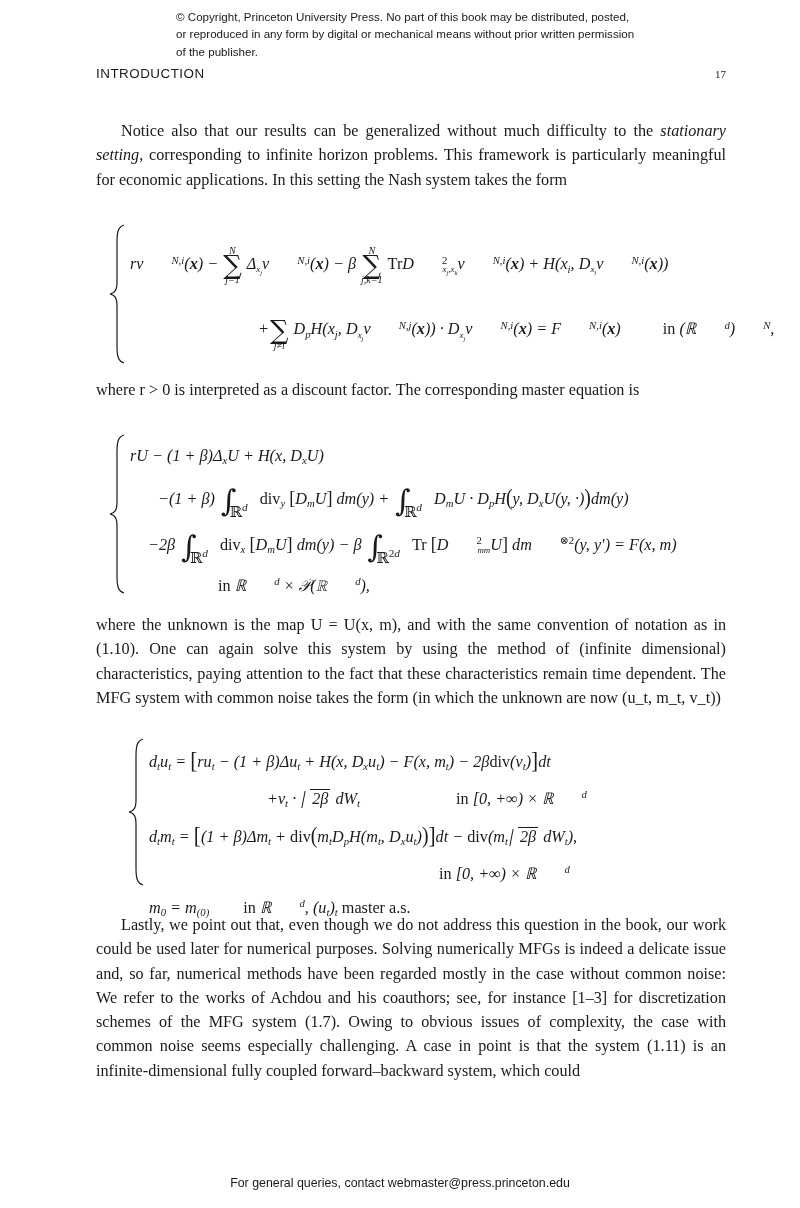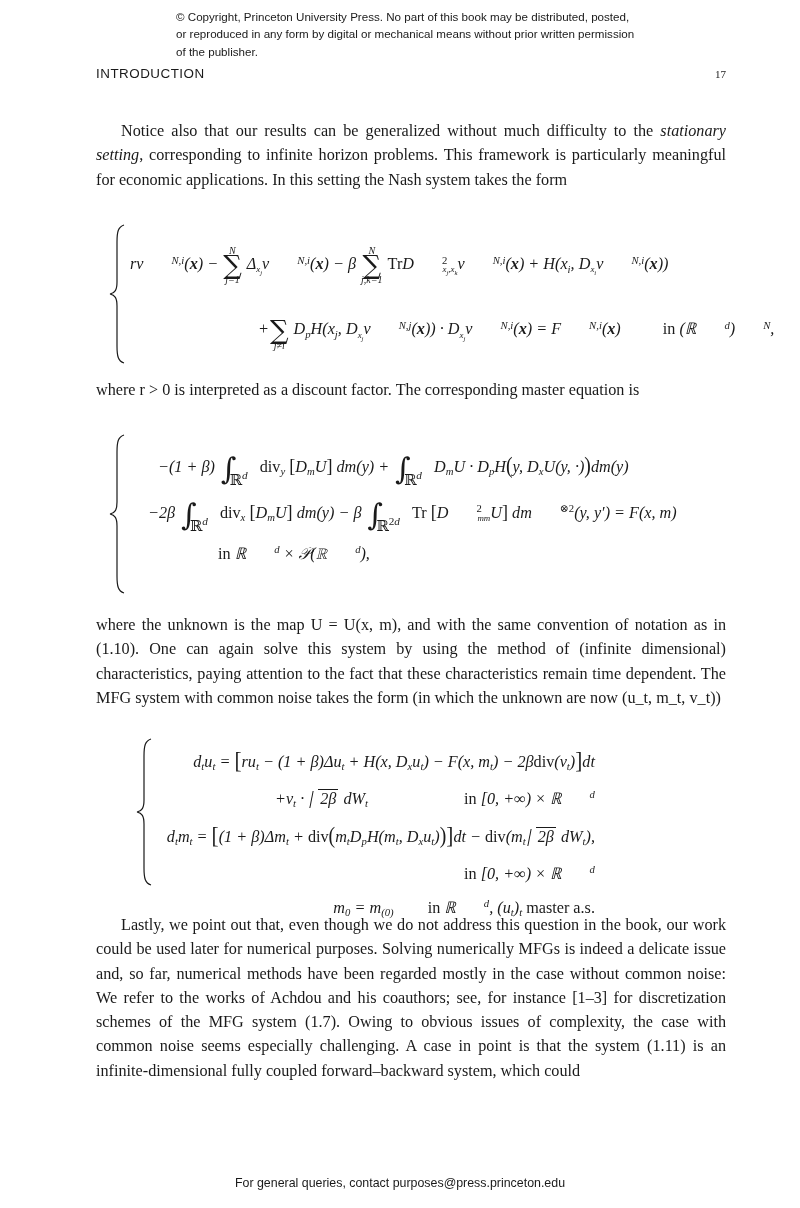--- a/index.html
+++ b/index.html
@@ -257,20 +257,23 @@
     <p class="para">where r &gt; 0 is interpreted as a discount factor. The corresponding master equation is</p>
   </div>
 
   <div class="sys" style="left:108px; top:434px; width:620px; height:160px;">
     <div class="brace">
       <svg width="18" height="160" viewBox="0 0 18 160">
         <path d="M16 1 C10 3 9 8 9 18 L9 68 C9 76 7 79 2 80 C7 81 9 84 9 92 L9 142 C9 152 10 157 16 159" fill="none" stroke="#1a1a1a" stroke-width="1.2"></path>
       </svg>
     </div>
     <div class="rows">
+      <div class="eqline math" style="margin-top:13px;">
+        rU − (1 + β)Δ<sub class="s">x</sub>U + H(x, D<sub class="s">x</sub>U)
+      </div>
       <div class="eqline math" style="margin-top:20px; padding-left:28px;">
         −(1 + β)
         <span class="bigint">
             <span class="iop">∫</span>
             <span class="isub">ℝ<sup style="font-size:0.75em;"><i>d</i></sup></span>
           </span>
         <span class="up">div</span><sub class="s">y</sub> <span class="med-brk">[</span>D<sub class="s">m</sub>U<span class="med-brk">]</span> dm(y) +
         <span class="bigint">
             <span class="iop">∫</span>
             <span class="isub">ℝ<sup style="font-size:0.75em;"><i>d</i></sup></span>
@@ -293,21 +296,21 @@
       <div class="eqline math" style="margin-top:16px; padding-left:88px;">
         <span class="up">in</span> ℝ<sup class="s">d</sup> × <span style="font-style:italic;">𝒫</span>(ℝ<sup class="s">d</sup>),
       </div>
     </div>
   </div>
 
   <div class="body-col" style="top:613px;">
     <p class="para">where the unknown is the map U = U(x, m), and with the same convention of notation as in (1.10). One can again solve this system by using the method of (infinite dimensional) characteristics, paying attention to the fact that these characteristics remain time dependent. The MFG system with common noise takes the form (in which the unknown are now (u_t, m_t, v_t))</p>
   </div>
 
-  <div class="sys" style="left:135px; top:738px; width:610px; height:148px;text-align:right;">
+  <div class="sys" style="left:127px; top:738px; width:610px; height:148px;">
     <div class="brace">
       <svg width="18" height="148" viewBox="0 0 18 148">
         <path d="M16 1 C10 3 9 8 9 18 L9 62 C9 70 7 73 2 74 C7 75 9 78 9 86 L9 130 C9 140 10 145 16 147" fill="none" stroke="#1a1a1a" stroke-width="1.2"></path>
       </svg>
     </div>
     <div class="rows">
       <div class="eqline math" style="margin-top:10px;">
         d<sub class="s">t</sub>u<sub class="s">t</sub> = <span class="big-brk">[</span>ru<sub class="s">t</sub> − (1 + β)Δu<sub class="s">t</sub> + H(x, D<sub class="s">x</sub>u<sub class="s">t</sub>) − F(x, m<sub class="s">t</sub>) − 2β<span class="up">div</span>(v<sub class="s">t</sub>)<span class="big-brk">]</span>dt
       </div>
       <div class="eqline math" style="margin-top:14px; padding-left:118px;">
@@ -324,15 +327,15 @@
         m<sub class="s">0</sub> = m<sub class="s">(0)</sub>
         <span style="display:inline-block; width:30px;"></span><span class="up">in</span> ℝ<sup class="s">d</sup>, (u<sub class="s">t</sub>)<sub class="s">t</sub> <span class="up">master a.s.</span>
       </div>
     </div>
   </div>
 
   <div class="body-col" style="top:913px;">
     <p class="para indent">Lastly, we point out that, even though we do not address this question in the book, our work could be used later for numerical purposes. Solving numerically MFGs is indeed a delicate issue and, so far, numerical methods have been regarded mostly in the case without common noise: We refer to the works of Achdou and his coauthors; see, for instance [1–3] for discretization schemes of the MFG system (1.7). Owing to obvious issues of complexity, the case with common noise seems especially challenging. A case in point is that the system (1.11) is an infinite-dimensional fully coupled forward–backward system, which could</p>
   </div>
 
-  <div class="footer">For general queries, contact purposes@press.princeton.edu</div>
+  <div class="footer">For general queries, contact webmaster@press.princeton.edu</div>
 
 </div>
 
 </body></html>

